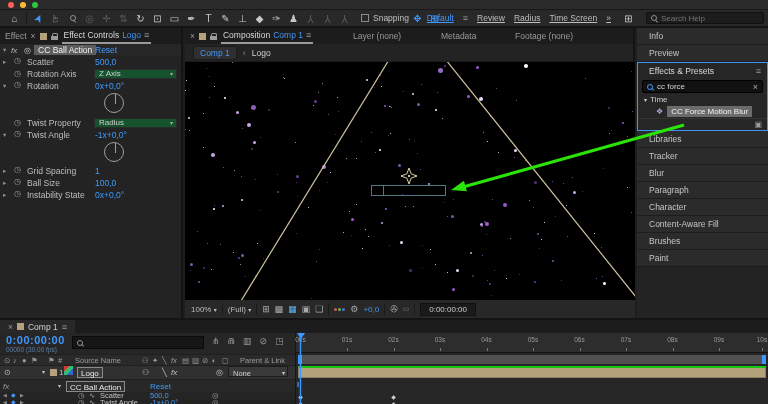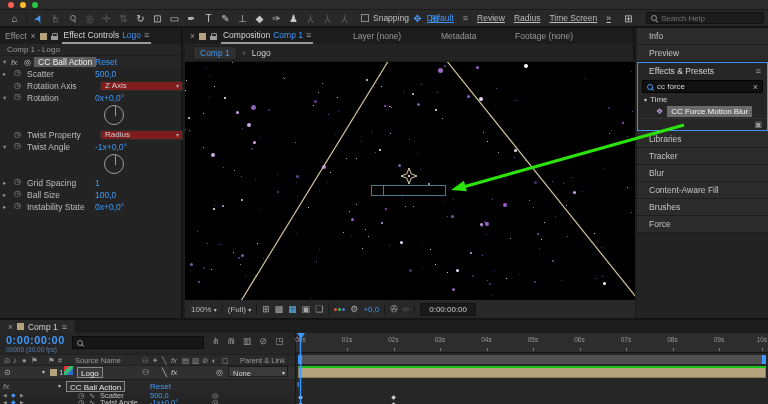--- a/index.html
+++ b/index.html
@@ -56,21 +56,21 @@
   .ec-comp-label { height:12px; display:flex; align-items:center; padding-left:7px; font-size:8px; color:#999; background:#262626; border-bottom:1px solid #1d1d1d; }
   .ec-row { position:relative; display:flex; align-items:center; font-size:8.5px; color:#bdbdbd; height:11px; }
   .ec-row .caret { position:absolute; left:3px; color:#8f8f8f; font-size:6.5px; }
   .ec-row .sw { position:absolute; left:14px; color:#9a9a9a; font-size:8px; top:0; }
   .ec-row .nm { position:absolute; left:27px; white-space:nowrap; }
   .ec-row .val { position:absolute; left:95px; color:#3f9bfa; }
   .ec-header { height:12px; background:#262626; }
   .ec-header .fx { position:absolute; left:11px; font-style:italic; color:#b5b5b5; font-size:8px; }
   .ec-header .ball { position:absolute; left:24px; font-size:8px; color:#cfcfcf; }
   .ec-header .selname { position:absolute; left:34px; background:#5d5d5d; color:#f2f2f2; padding:0 4px; height:10px; line-height:10px; }
-  .dropdown { position:absolute; left:100px; width:83px; height:10px; background:#7f1d1d; border:1px solid #2a2a2a; color:#cfcfcf; font-size:8px; display:flex; align-items:center; padding-left:4px; }
+  .dropdown { position:absolute; left:94px; width:83px; height:10px; background:#14532d; border:1px solid #2a2a2a; color:#cfcfcf; font-size:8px; display:flex; align-items:center; padding-left:4px; }
   .dropdown .dd-caret { position:absolute; right:3px; font-size:6px; color:#aaa; }
   .dial-row { height:25px; position:relative; }
   .dial { position:absolute; left:104px; top:2px; width:20px; height:20px; border:1px solid #9e9e9e; border-radius:50%; }
   .dial:after { content:''; position:absolute; left:9.5px; top:0; width:1px; height:10px; background:#9e9e9e; }
 
   
   .crumbbar { height:18px; background:#232323; display:flex; align-items:center; gap:6px; padding-left:8px; border-bottom:1px solid #1a1a1a; }
   .crumb-comp { background:#2f2f2f; border:1px solid #1c1c1c; border-radius:2px; color:#4096fa; font-size:8.5px; padding:1px 6px; }
   .crumb-sep { color:#8a8a8a; font-size:9px; }
   .crumb-layer { color:#cfcfcf; font-size:8.5px; }
@@ -209,21 +209,20 @@
         <span>Effect</span>
         <span>×</span>
         <span class="sq-tan"></span>
         <span class="mini-lock"></span>
         <span class="active-tab">
           <span>Effect Controls</span>
           <span class="blue">Logo</span>
           <span class="hamb">≡</span>
         </span>
       </div>
-      <div class="ec-comp-label">Comp 1 - Logo</div>
 
       <div class="ec-row ec-header">
         <span class="caret">▾</span>
         <span class="fx">fx</span>
         <span class="ball">◎</span>
         <span class="selname">CC Ball Action</span>
         <span class="val" style="left:95px">Reset</span>
       </div>
 
       <div class="ec-row">
@@ -567,23 +566,25 @@
           <span class="lbl">CC Force Motion Blur</span>
         </div>
         <div class="ep-foot">
           <span>▣</span>
         </div>
       </div>
 
       <div class="side-head">Libraries</div>
       <div class="side-head">Tracker</div>
       <div class="side-head">Blur</div>
+      <div class="side-head">Paragraph</div>
+      <div class="side-head">Character</div>
       <div class="side-head">Content-Aware Fill</div>
       <div class="side-head">Brushes</div>
-      <div class="side-head">Force</div>
+      <div class="side-head">Paint</div>
     </div>
   </div>
 
   <div class="timeline">
     <div class="tl-tabrow">
       <div class="tl-tab">
         <span>×</span>
         <span class="sq-tan"></span>
         <span style="color:#d0d0d0">Comp 1</span>
         <span class="hamb">≡</span>

